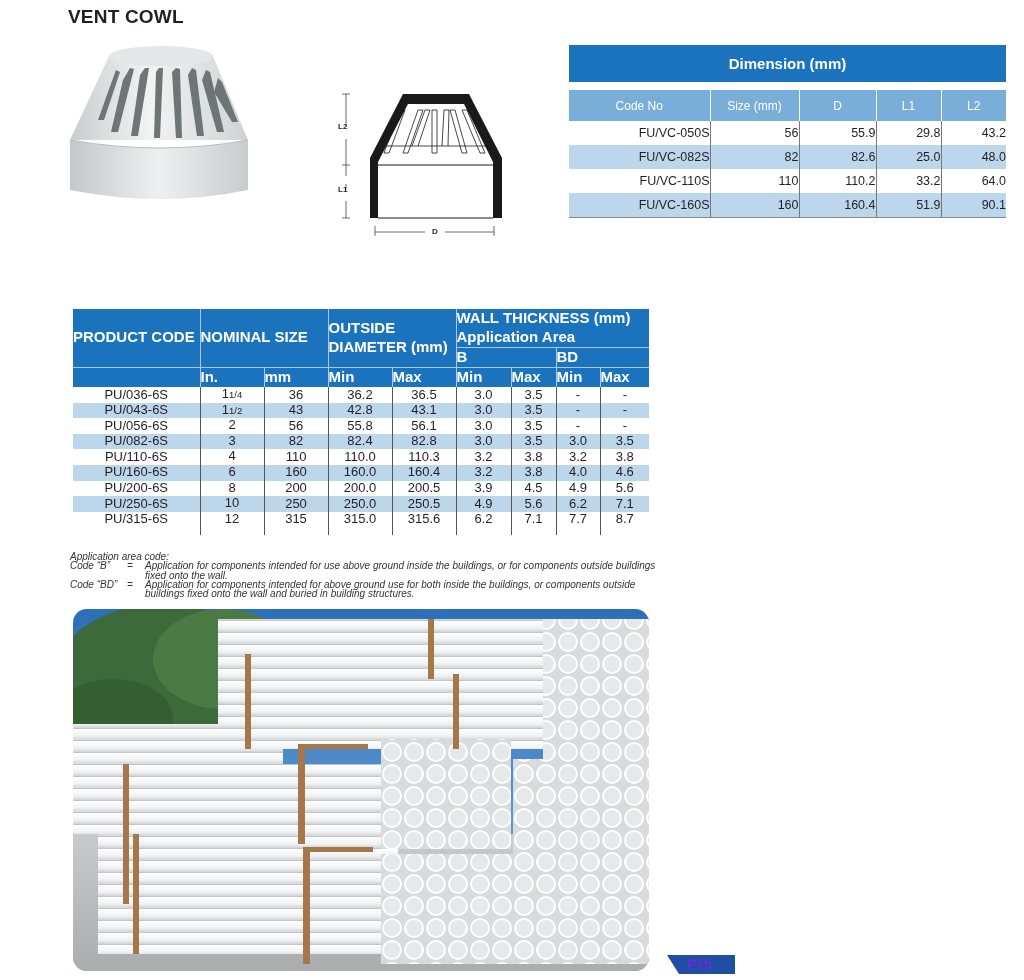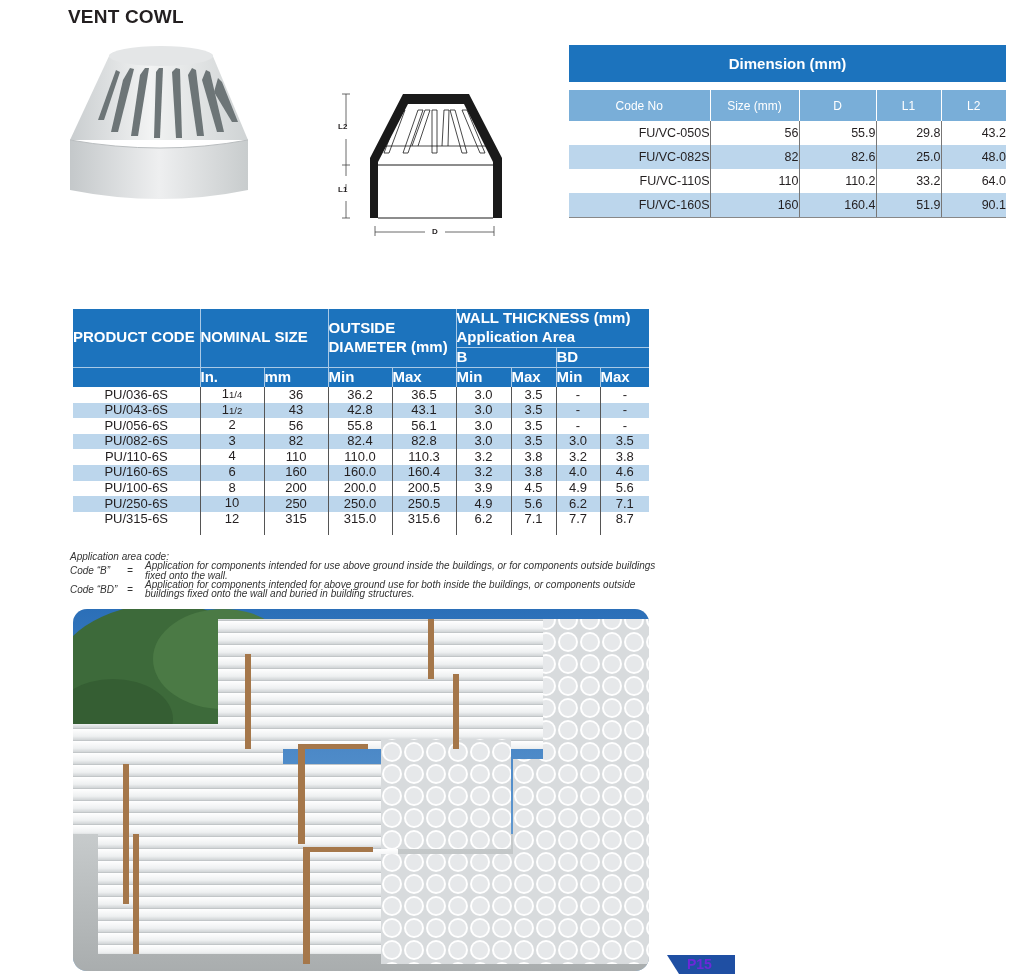--- a/index.html
+++ b/index.html
@@ -33,21 +33,21 @@
   .spec-table th.sub { height: 20px; border-top: 1px solid #a9c9e6; }
   .spec-table th.noleft { border-left: none; }
   .spec-table td { font-size: 13px; text-align: center; height: 14.6px; line-height: 14.6px; color: #231f20; border-left: 1px solid #555; }
   .spec-table td.first { border-left: none; }
   .spec-table tr.alt td { background: #bcd6ec; }
   .spec-table tr.pad td { height: 8px; }
   .frac { font-size: 9.5px; }
 
   
   .notes { position: absolute; left: 70px; top: 552px; width: 590px; font-size: 10px; font-style: italic; color: #333; line-height: 9.3px; }
-  .notes .row { display: flex; align-items: center; }
+  .notes .row { display: flex; }
   .notes .code { width: 57px; flex: none; }
   .notes .eq { width: 18px; flex: none; }
   .notes .txt { flex: 1; }
 
   
   .photo { position: absolute; left: 73px; top: 609px; width: 576px; height: 362px; border-radius: 14px; overflow: hidden; background: #dfe3e6; }
 
   
   .page-badge { position: absolute; left: 667px; top: 955px; width: 68px; height: 19px; }
   .page-badge .txt { position: absolute; left: 20px; top: 1px; color: #6d28d9; font-weight: bold; font-size: 14px; }
@@ -283,21 +283,21 @@
           <td><span>6</span><span class="frac"></span></td>
           <td>160</td>
           <td>160.0</td>
           <td>160.4</td>
           <td>3.2</td>
           <td>3.8</td>
           <td>4.0</td>
           <td>4.6</td>
         </tr>
         <tr>
-          <td class="first">PU/100-6S</td>
+          <td class="first">PU/200-6S</td>
           <td><span>8</span><span class="frac"></span></td>
           <td>200</td>
           <td>200.0</td>
           <td>200.5</td>
           <td>3.9</td>
           <td>4.5</td>
           <td>4.9</td>
           <td>5.6</td>
         </tr>
         <tr class="alt">

